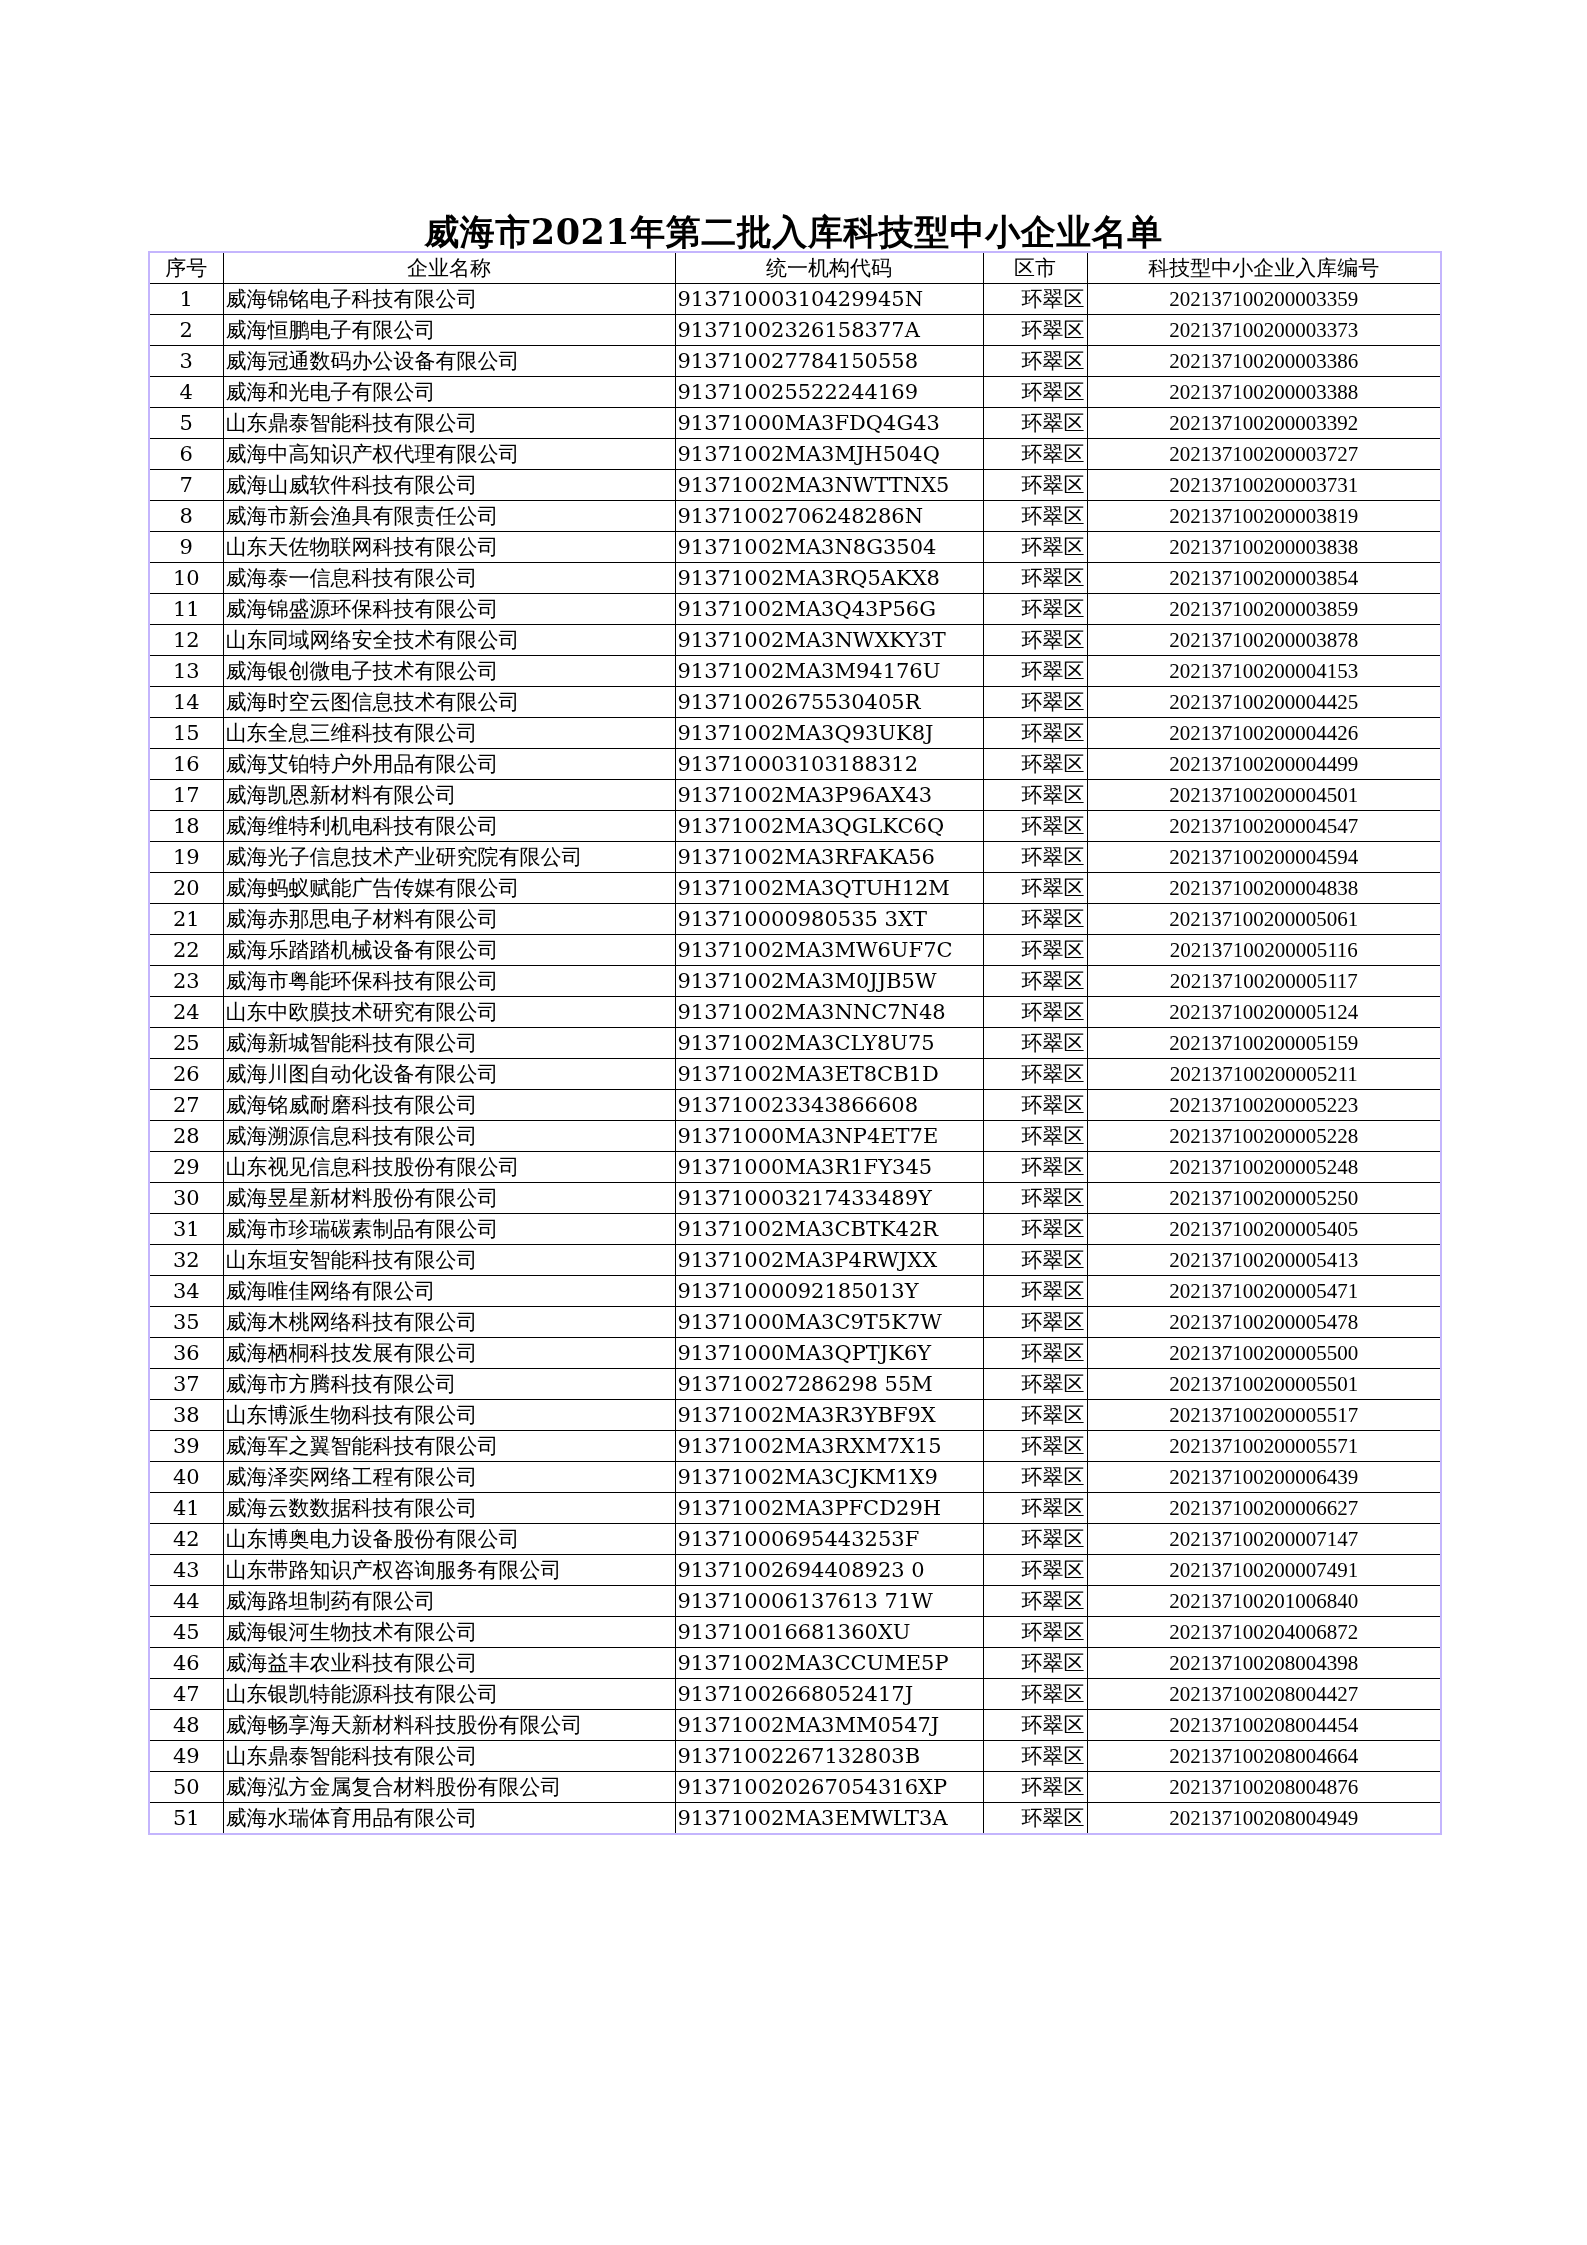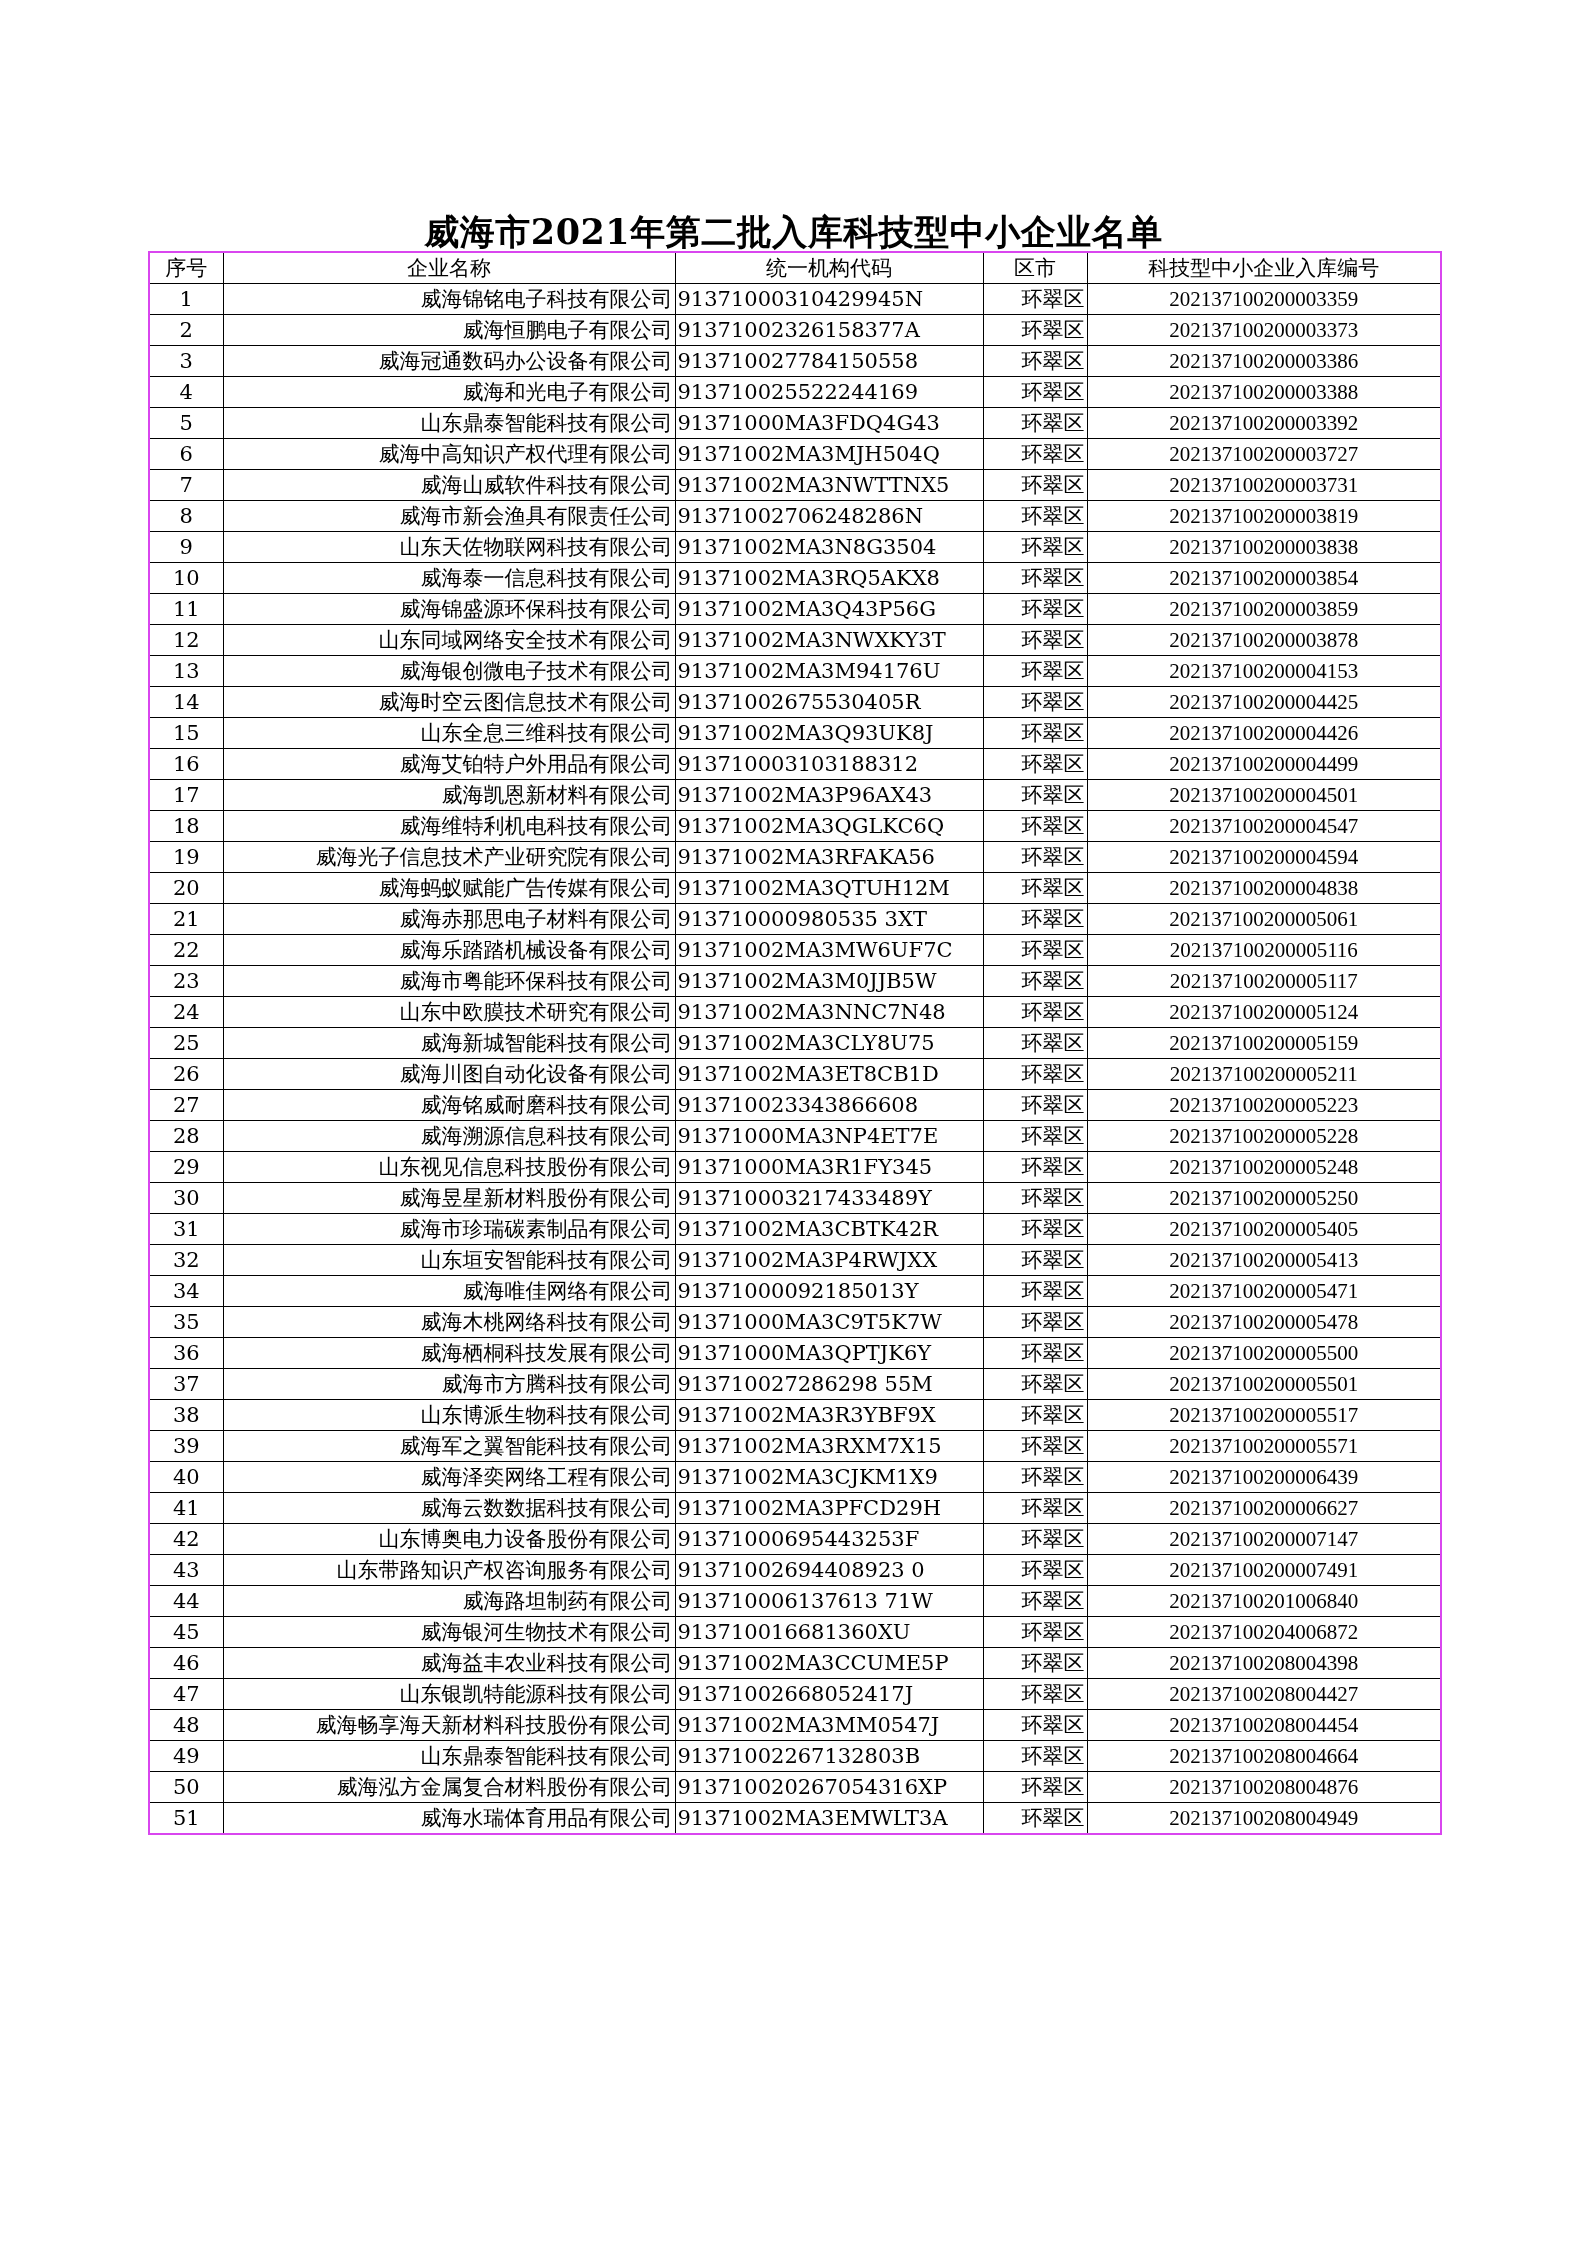--- a/index.html
+++ b/index.html
@@ -40,21 +40,21 @@
   #table-wrap {
     position: absolute;
     left: 148px;
     top: 251px;
     width: 1292px;
   }
   table.list {
     border-collapse: collapse;
     table-layout: fixed;
     width: 1292px;
-    border: 2px solid #d946ef;
+    border: 2px solid #c4b5fd;
   }
   table.list col.c-idx   { width: 74px; }
   table.list col.c-name  { width: 452px; }
   table.list col.c-code  { width: 308px; }
   table.list col.c-dist  { width: 104px; }
   table.list col.c-num   { width: 354px; }
 
   table.list th, table.list td {
     border: 1.5px solid #000;
     height: 30px;
@@ -70,21 +70,21 @@
     font-weight: normal;
     font-family: "DejaVu Sans", "Liberation Sans", sans-serif;
     font-size: 21px;
   }
   td.idx {
     text-align: center;
     font-family: "DejaVu Serif", "Liberation Serif", serif;
     font-size: 21px;
   }
   td.name {
-    text-align: right;
+    text-align: left;
     padding-left: 9px;
     font-family: Liberation Serif, serif;
     font-size: 21.5px;
     margin-left: 16px;
   }
   td.code {
     text-align: left;
     font-family: "DejaVu Serif", "Liberation Serif", serif;
     font-size: 21px;
     letter-spacing: 0px;

